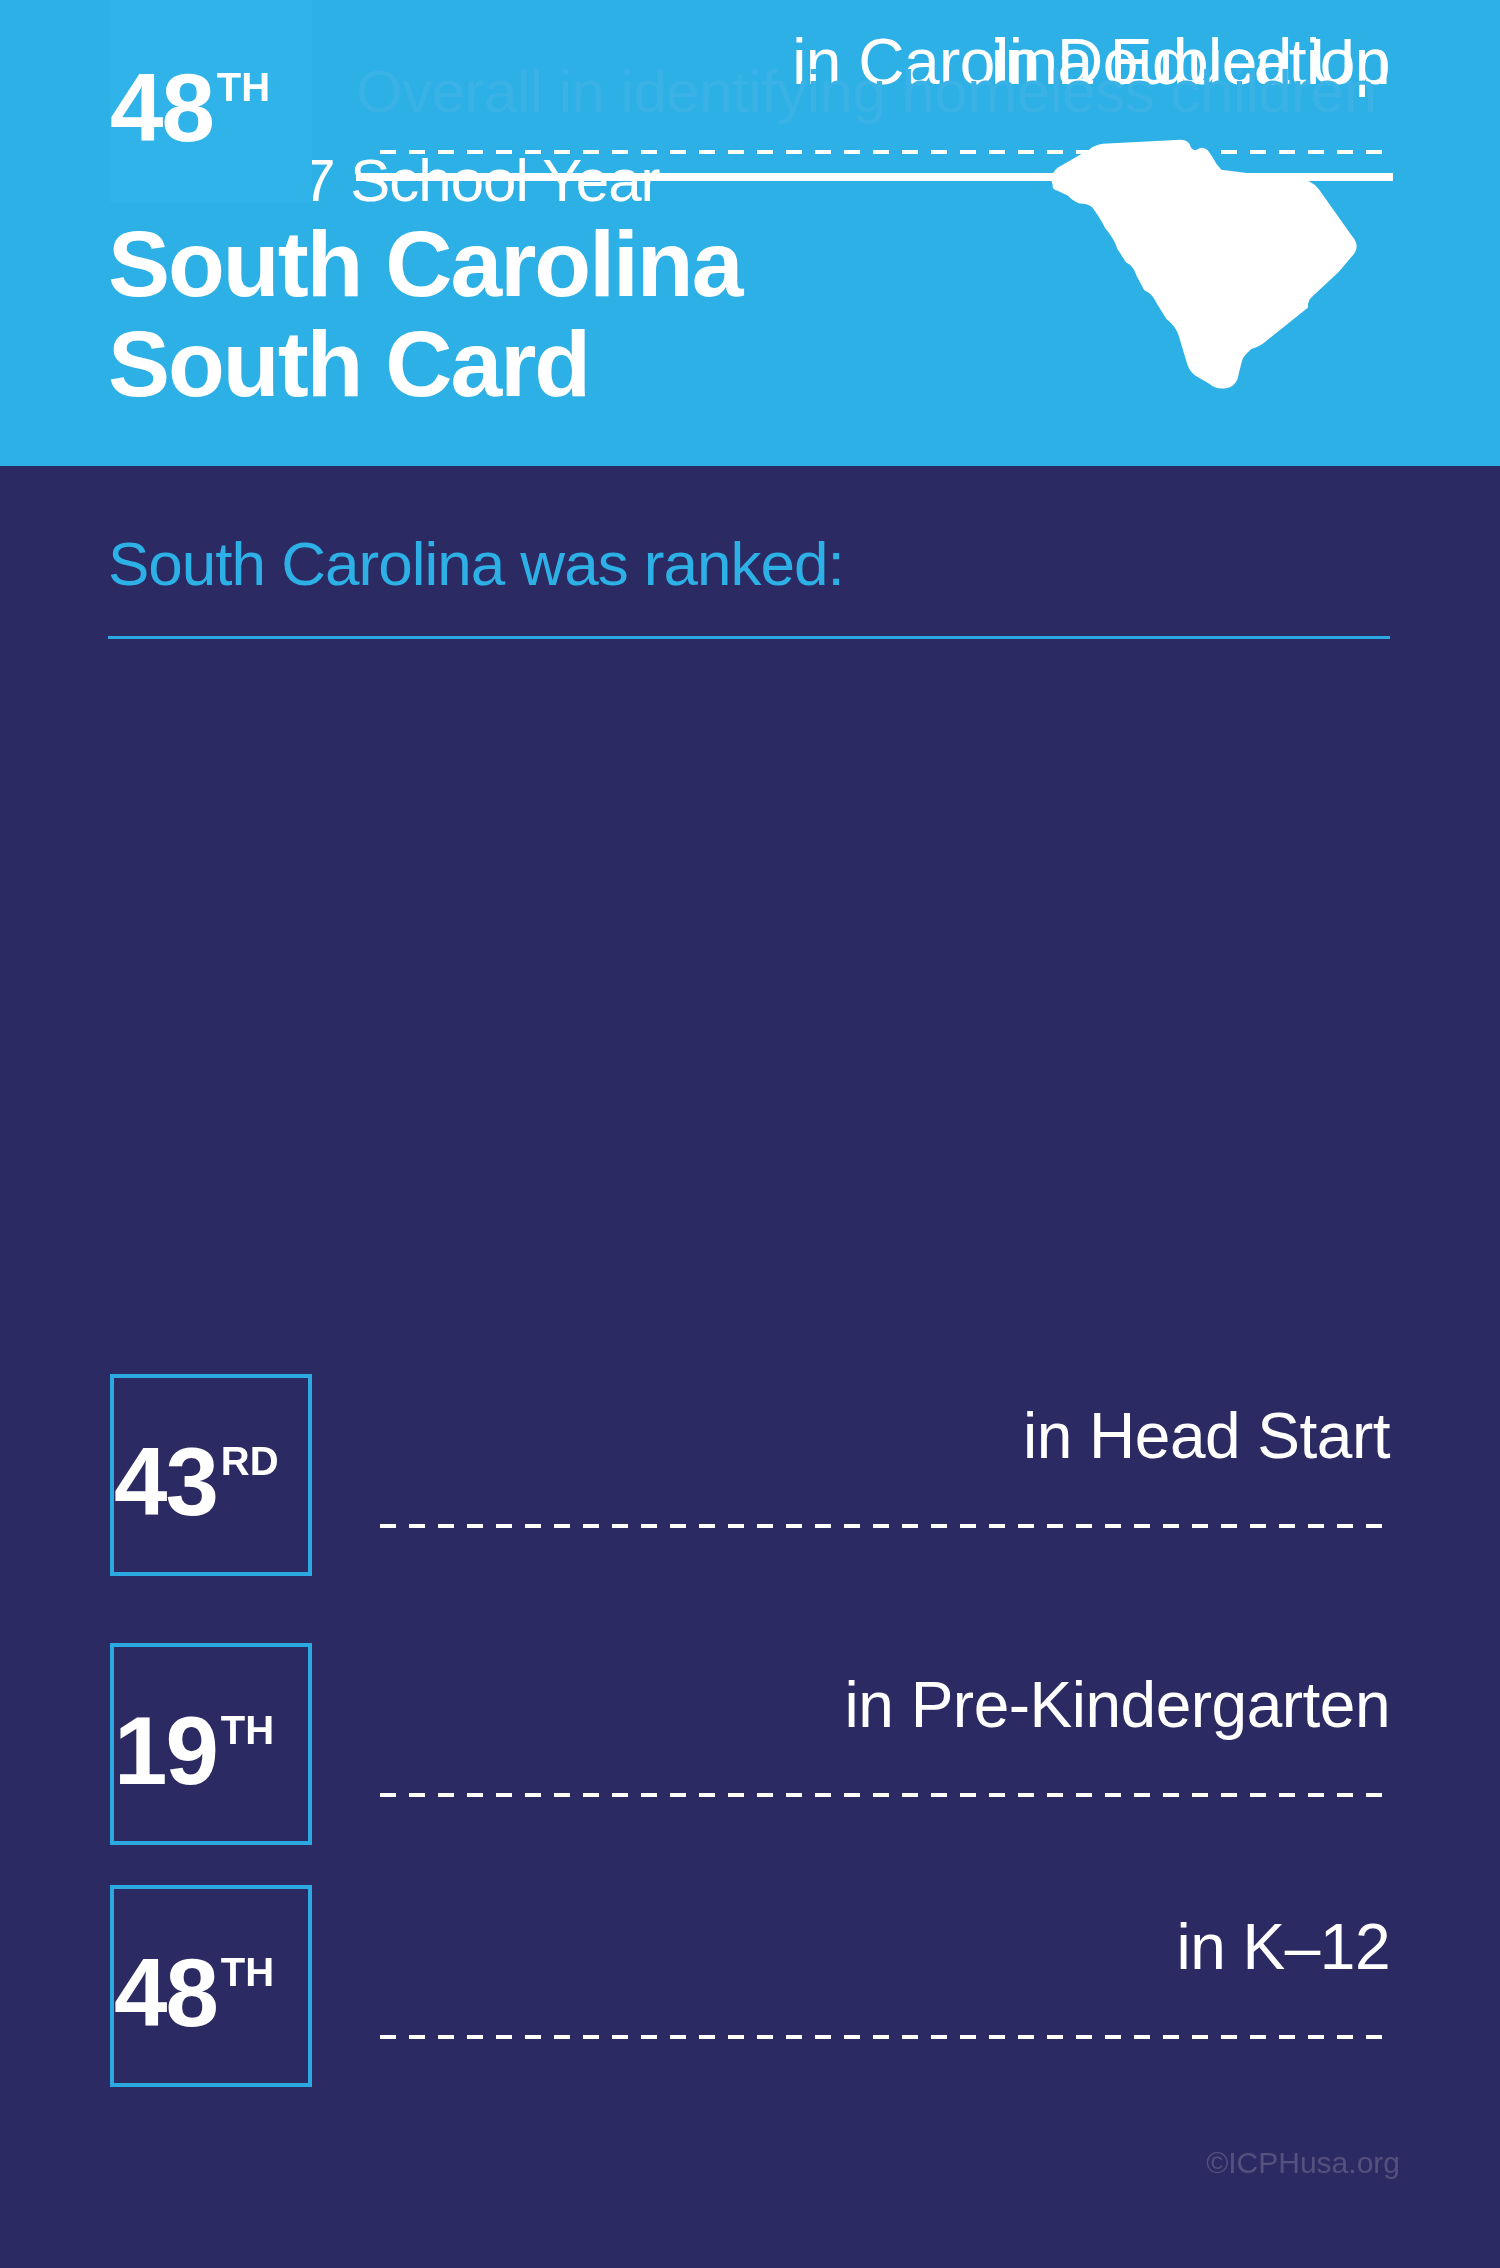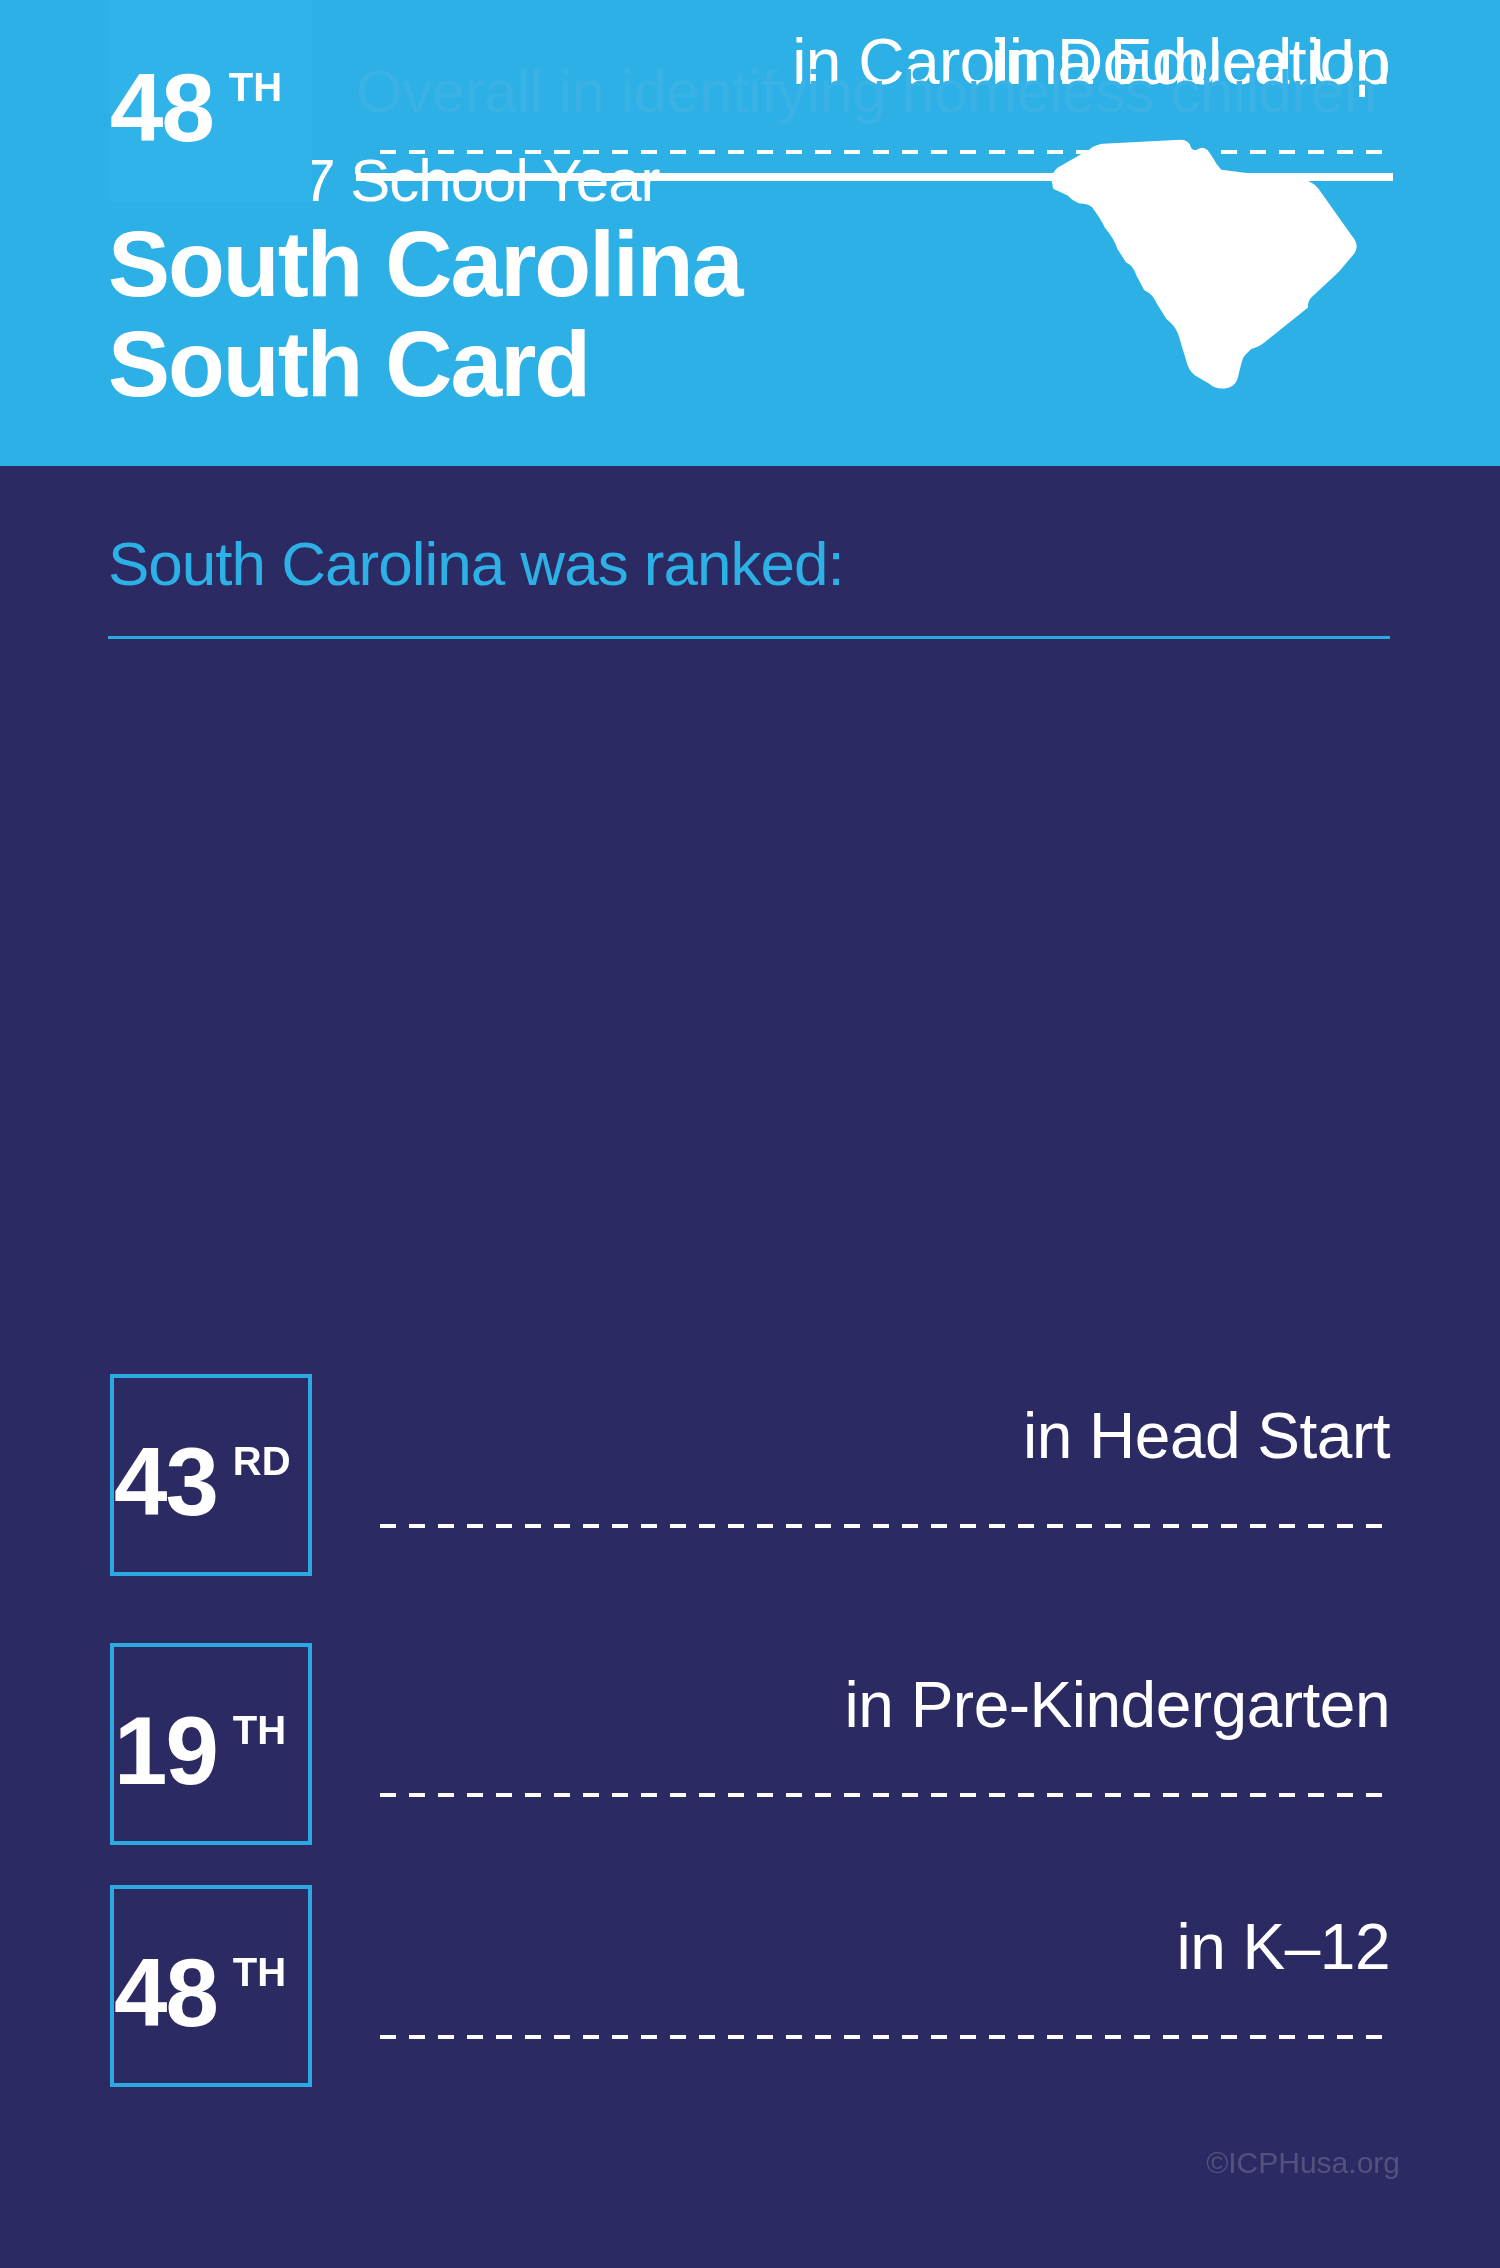--- a/index.html
+++ b/index.html
@@ -57,21 +57,21 @@
   }
   .row.highlight .rank-box{border:none;background:#2FB3E8;}
 
   .rank-num{display:flex;align-items:flex-start;margin-top:14px;}
   .digits{
     font-size:96px;line-height:96px;font-weight:700;color:#fff;
     letter-spacing:-2px;
   }
   .suffix{
     font-size:40px;line-height:40px;font-weight:700;color:#fff;
-    margin-top:7px;margin-left:16px;letter-spacing:0;
+    margin-top:7px;margin-left:4px;letter-spacing:0;
   }
 
   .rank-label{
     position:absolute;left:270px;right:0;top:28px;
     font-size:64px;line-height:68px;font-weight:400;color:#fff;
     text-align:right;letter-spacing:-0.5px;white-space:nowrap;
   }
   .row.highlight .rank-label{
     left:246px;right:0;top:60px;
     font-size:60px;line-height:64px;color:#3AB2E6;text-align:left;

